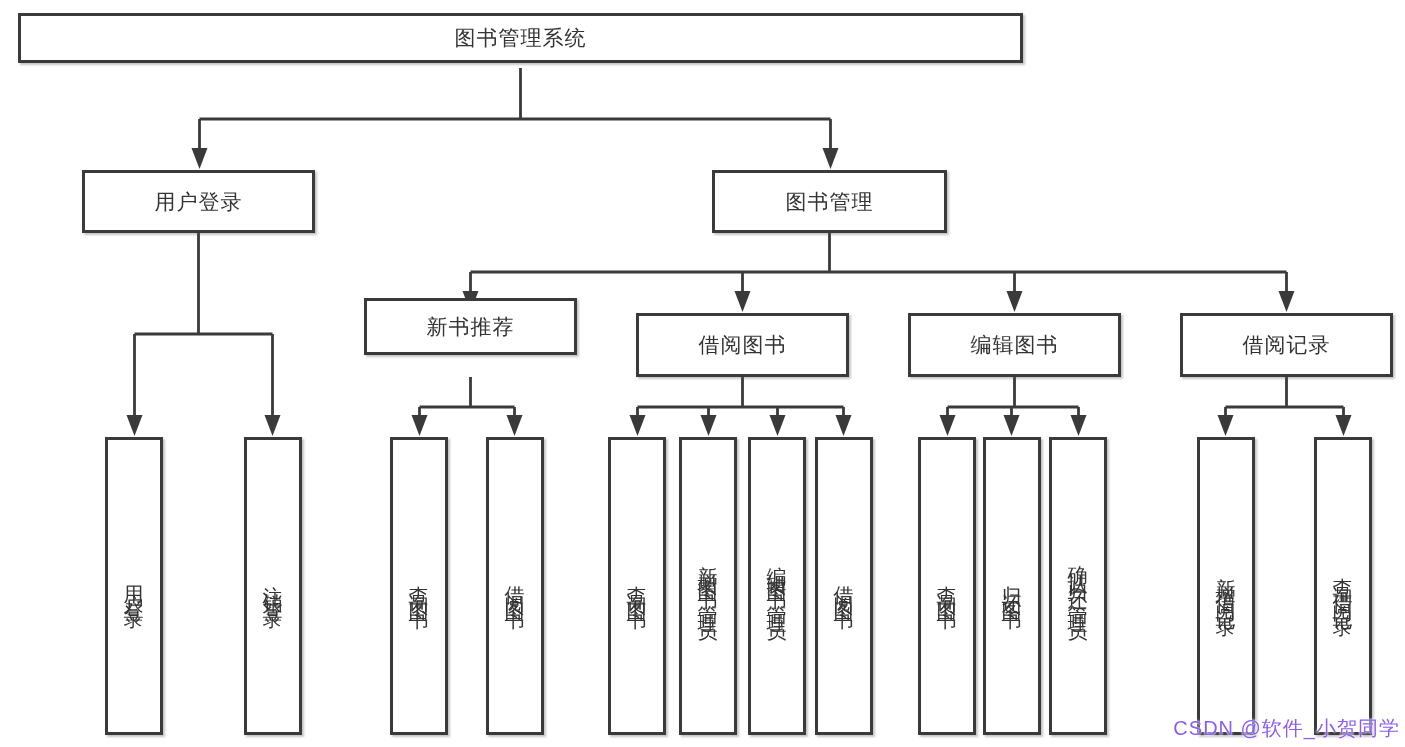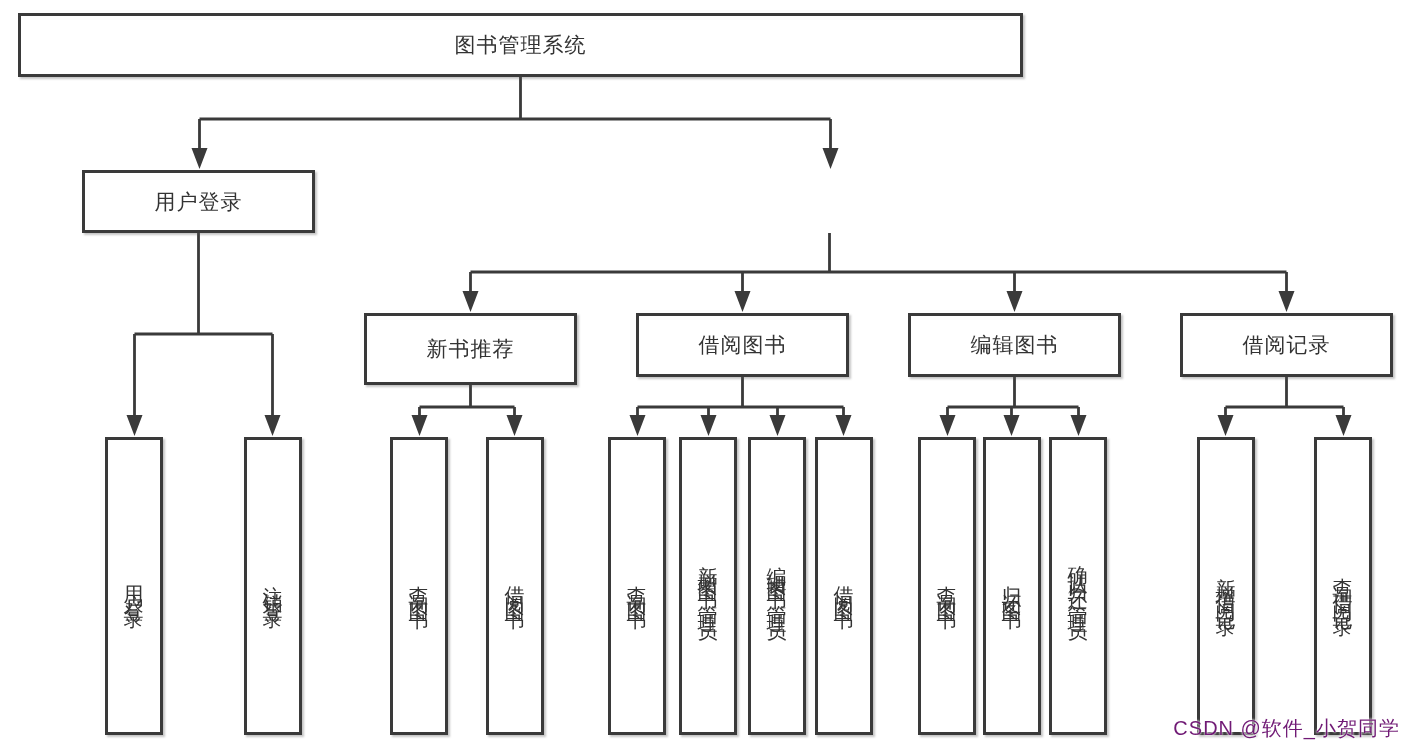--- a/index.html
+++ b/index.html
@@ -14,21 +14,21 @@
   }
   .hlabel{font-size:21px;letter-spacing:1px;white-space:nowrap;}
   .vbox{width:58px;height:298px;top:437px;}
   .vlabel{
     writing-mode:vertical-rl;text-orientation:mixed;
     font-size:20px;line-height:1;letter-spacing:8px;white-space:nowrap;
   }
   svg.wires{position:absolute;left:0;top:0;pointer-events:none;}
   #watermark{
     position:absolute;right:5px;top:715px;font-size:20px;letter-spacing:1px;
-    color:#701a75;text-shadow:0 0 2px #ffffff,0 0 3px #ffffff;white-space:nowrap;
+    color:#8b5cf6;text-shadow:0 0 2px #ffffff,0 0 3px #ffffff;white-space:nowrap;
   }
 </style>
 </head>
 <body>
 
 <div id="canvas">
 
   <svg class="wires" width="1405" height="747" viewBox="0 0 1405 747">
     <path fill="none" stroke="#3a3a3a" stroke-width="2.8" d="
       M520.5 68V119 M199.5 119H830.5 M199.5 119V148 M830.5 119V148
@@ -41,29 +41,32 @@
     <path fill="#3a3a3a" stroke="none" d="
       M191.5 148h16l-8 21z M822.5 148h16l-8 21z
       M126.5 415h16l-8 21z M264.5 415h16l-8 21z
       M462.5 291h16l-8 21z M734.5 291h16l-8 21z M1006.5 291h16l-8 21z M1278.5 291h16l-8 21z
       M411.5 415h16l-8 21z M506.5 415h16l-8 21z
       M629.5 415h16l-8 21z M700.5 415h16l-8 21z M769.5 415h16l-8 21z M835.5 415h16l-8 21z
       M939.5 415h16l-8 21z M1003.5 415h16l-8 21z M1070.5 415h16l-8 21z
       M1217.5 415h16l-8 21z M1335.5 415h16l-8 21z"></path>
   </svg>
 
-  <div class="box" style="left:18px;top:13px;width:1005px;height:64px">
+  <div class="box" style="left:18px;top:13px;width:1005px;height:50px">
     <span class="hlabel">图书管理系统</span>
   </div>
 
   <div class="box" style="left:82px;top:170px;width:233px;height:63px">
     <span class="hlabel">用户登录</span>
   </div>
+  <div class="box" style="left:712px;top:170px;width:235px;height:63px">
+    <span class="hlabel">图书管理</span>
+  </div>
 
-  <div class="box" style="left:364px;top:313px;width:213px;height:72px">
+  <div class="box" style="left:364px;top:298px;width:213px;height:57px">
     <span class="hlabel">新书推荐</span>
   </div>
   <div class="box" style="left:636px;top:313px;width:213px;height:64px">
     <span class="hlabel">借阅图书</span>
   </div>
   <div class="box" style="left:908px;top:313px;width:213px;height:64px">
     <span class="hlabel">编辑图书</span>
   </div>
   <div class="box" style="left:1180px;top:313px;width:213px;height:64px">
     <span class="hlabel">借阅记录</span>

